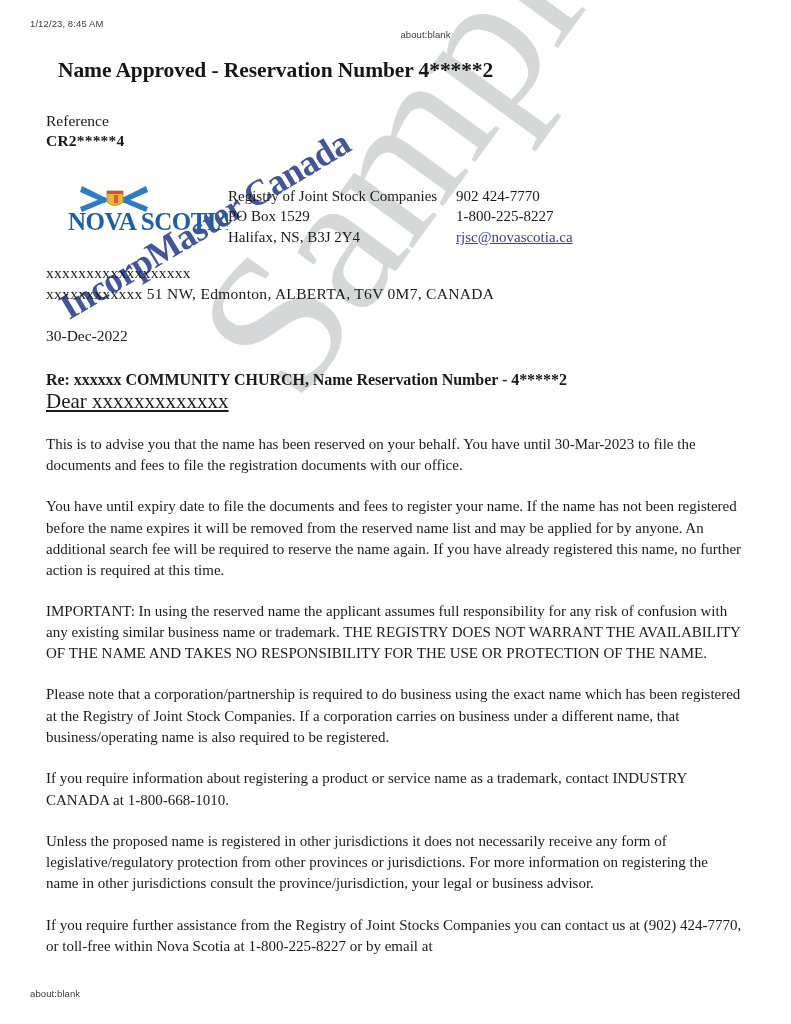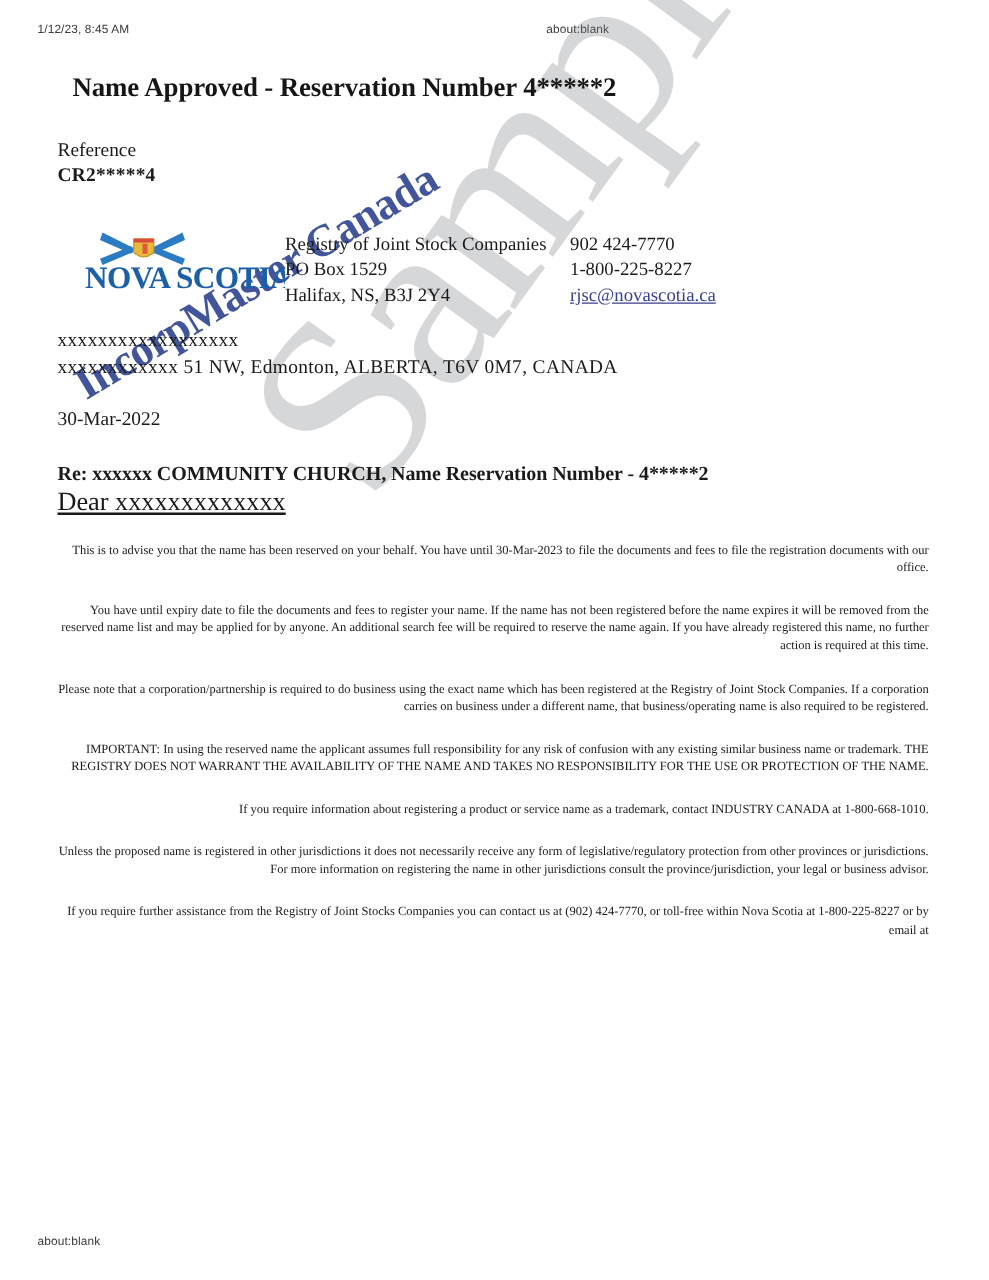--- a/index.html
+++ b/index.html
@@ -31,21 +31,21 @@
     position: absolute;
     left: 0;
     width: 791px;
     display: flex;
     font-family: "Liberation Sans", sans-serif;
     font-size: 9.5px;
     color: #3a3a3a;
     padding: 0 30px;
     letter-spacing: .1px;
   }
-  .print-header { top: 18px; }
+  .print-header { top: 18px; flex-direction: column; }
   .print-footer { top: 988px; }
   .ph-left  { flex: 0 0 auto; }
   .ph-mid   { flex: 1 1 auto; text-align: center; padding-left: 60px; }
   .pf-left  { flex: 1 1 auto; }
   .pf-right { flex: 0 0 auto; margin-top: 44px; }
 
   
   .doc {
     position: absolute;
     left: 0;
@@ -121,23 +121,23 @@
     letter-spacing: -0.05px;
   }
 
   .salutation {
     font-size: 21px;
     text-decoration: underline;
   }
 
   p.body-para {
     margin: 20px 0 0 0;
-    font-size: 10px;
+    font-size: 15px;
     line-height: 1.42;
-    text-align: right;
+    text-align: left;
   }
   p.body-para.tight { line-height: 1.40; }
 
   
   .wm {
     position: absolute;
     z-index: 2;
     pointer-events: none;
     user-select: none;
     white-space: nowrap;
@@ -222,30 +222,30 @@
         </div>
       </div>
 
     </div>
 
     <div class="addressee">
       <div class="xline">xxxxxxxxxxxxxxxxxx</div>
       <div class="xline">xxxxxxxxxxxx 51 NW, Edmonton, ALBERTA, T6V 0M7, CANADA</div>
     </div>
 
-    <div class="letter-date">30-Mar-2022</div>
+    <div class="letter-date">30-Dec-2022</div>
 
     <div class="subject">Re:  xxxxxx COMMUNITY CHURCH, Name Reservation Number - 4*****2</div>
 
     <div class="salutation">Dear xxxxxxxxxxxxx</div>
 
     <p class="body-para">This is to advise you that the name has been reserved on your behalf. You have until 30-Mar-2023 to file the documents and fees to file the registration documents with our office.</p>
     <p class="body-para">You have until expiry date to file the documents and fees to register your name. If the name has not been registered before the name expires it will be removed from the reserved name list and may be applied for by anyone. An additional search fee will be required to reserve the name again. If you have already registered this name, no further action is required at this time.</p>
+    <p class="body-para tight">IMPORTANT: In using the reserved name the applicant assumes full responsibility for any risk of confusion with any existing similar business name or trademark. THE REGISTRY DOES NOT WARRANT THE AVAILABILITY OF THE NAME AND TAKES NO RESPONSIBILITY FOR THE USE OR PROTECTION OF THE NAME.</p>
     <p class="body-para">Please note that a corporation/partnership is required to do business using the exact name which has been registered at the Registry of Joint Stock Companies. If a corporation carries on business under a different name, that business/operating name is also required to be registered.</p>
-    <p class="body-para tight">IMPORTANT: In using the reserved name the applicant assumes full responsibility for any risk of confusion with any existing similar business name or trademark. THE REGISTRY DOES NOT WARRANT THE AVAILABILITY OF THE NAME AND TAKES NO RESPONSIBILITY FOR THE USE OR PROTECTION OF THE NAME.</p>
     <p class="body-para">If you require information about registering a product or service name as a trademark, contact INDUSTRY CANADA at 1-800-668-1010.</p>
     <p class="body-para">Unless the proposed name is registered in other jurisdictions it does not necessarily receive any form of legislative/regulatory protection from other provinces or jurisdictions. For more information on registering the name in other jurisdictions consult the province/jurisdiction, your legal or business advisor.</p>
     <p class="body-para">If you require further assistance from the Registry of Joint Stocks Companies you can contact us at (902) 424-7770, or toll-free within Nova Scotia at 1-800-225-8227 or by email at</p>
 
   </div>
 
   <div class="print-footer">
     <span class="pf-left">about:blank</span>
     <span class="pf-right">1/2</span>
   </div>

